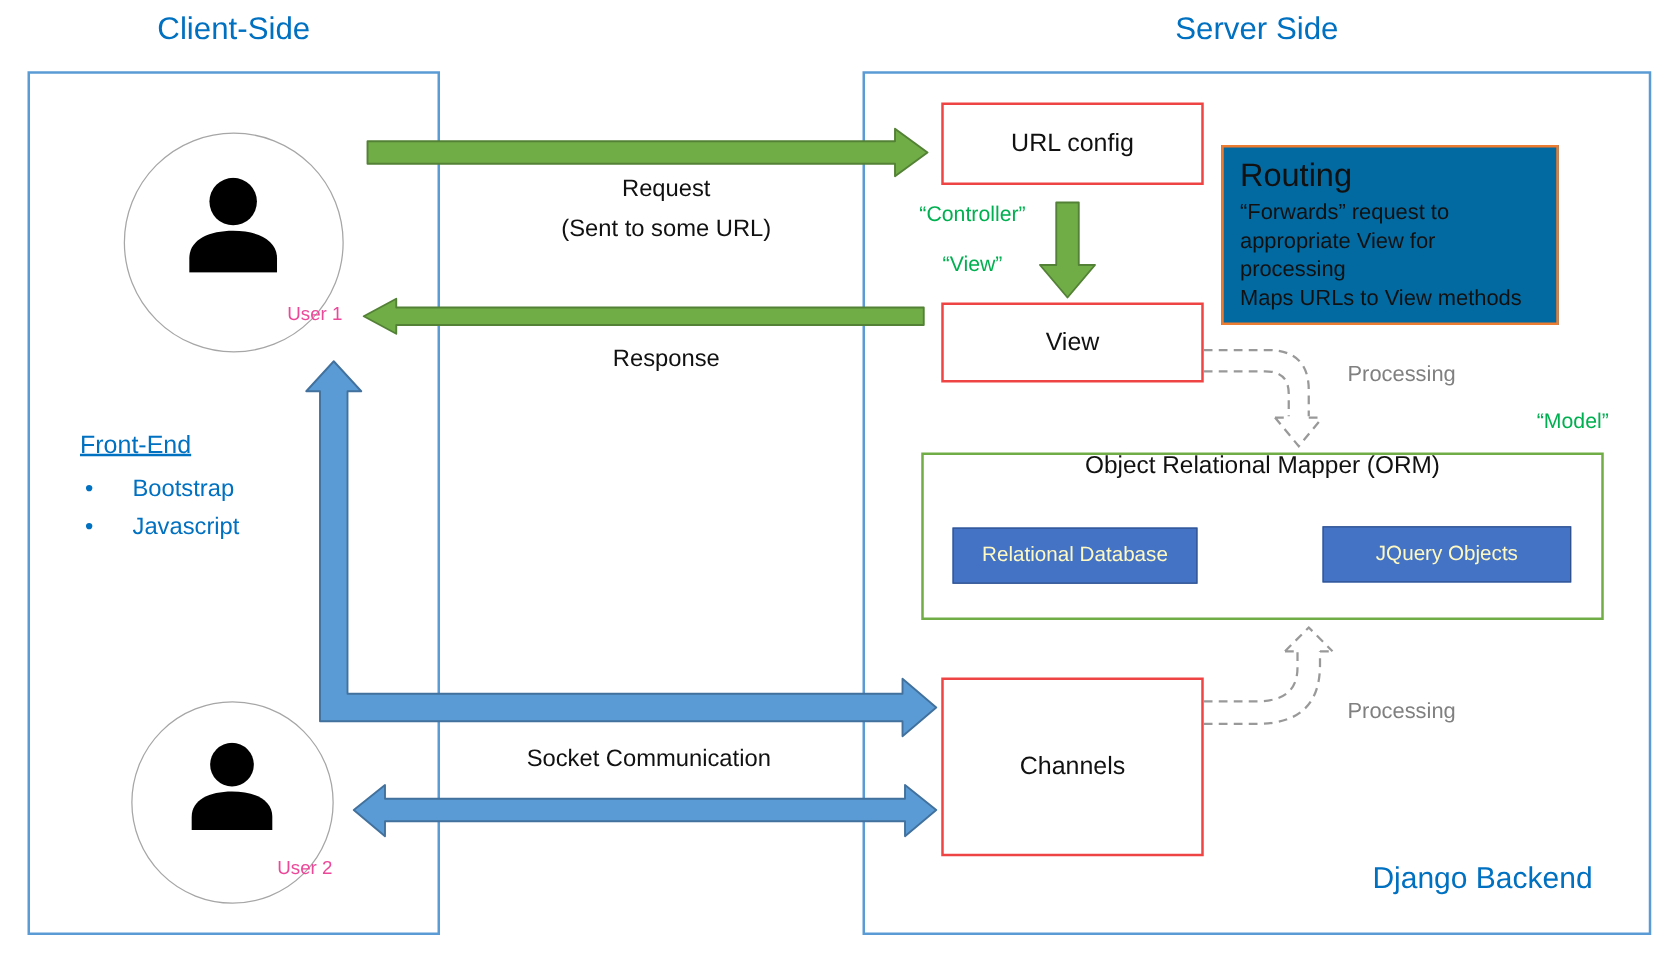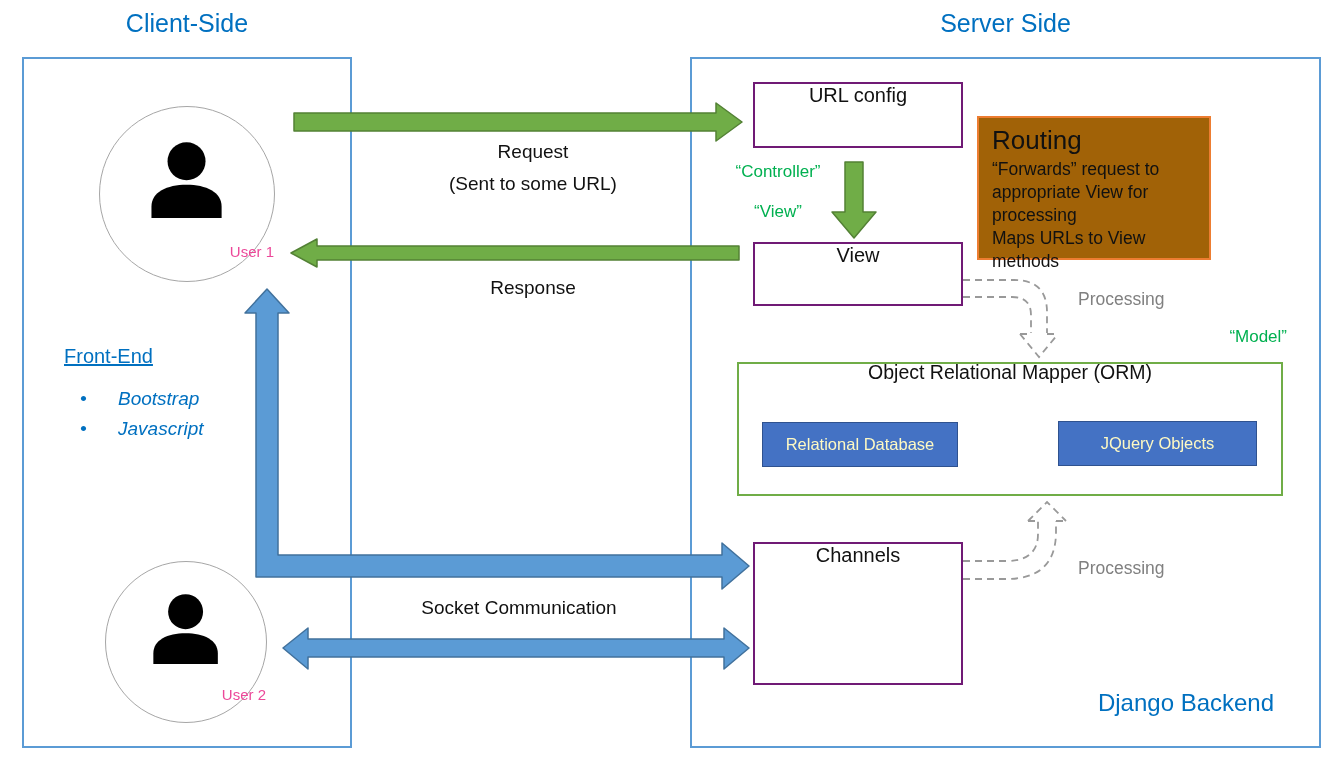--- a/index.html
+++ b/index.html
@@ -25,36 +25,36 @@
   .user-badge { position:absolute; border:1.5px solid var(--circleGray,#A6A6A6); border-radius:50%;
                 box-sizing:border-box; background:#fff; display:flex; flex-direction:column; align-items:center; }
   #user1 { left:99px; top:106px; width:176px; height:176px; }
   #user2 { left:105px; top:561px; width:162px; height:162px; }
   .person-svg { margin-top:20%; width:42%; height:44%; }
   .user-label { position:absolute; bottom:12%; width:100%; text-align:right; font-size:15px; color:#ec4899;margin-top:32px; }
 
   
   #frontend { position:absolute; left:64px; top:345px; width:220px; color:var(--titleBlue,#0070C0); }
   .fe-heading { font-size:20px; text-decoration:underline; margin-bottom:9px; }
-  #frontend ul { list-style:none; margin:16px; padding:0;font-style:italic; }
+  #frontend ul { list-style:none; margin:4px; padding:0; }
   #frontend li { font-size:19px; line-height:29.5px; padding-left:20px; position:relative; }
   #frontend li::before { content:"•"; position:absolute; left:0; top:0; font-size:19px; }
   #frontend li span { padding-left:18px; }
 
   
-  .node { position:absolute; border:2px solid #701a75; box-sizing:border-box; background:#fff;
-          display:flex; align-items:flex-start; justify-content:center; font-size:20px; color:#111; }
+  .node { position:absolute; border:2px solid #ef4444; box-sizing:border-box; background:#fff;
+          display:flex; align-items:center; justify-content:center; font-size:20px; color:#111; }
   #url-config-box { left:753px; top:82px;  width:210px; height:66px; }
   #view-box       { left:753px; top:242px; width:210px; height:64px; }
   #channels-box   { left:753px; top:542px; width:210px; height:143px; }
 
   
-  #routing-box { position:absolute; left:977px; top:116px; width:234px; height:144px;
+  #routing-box { position:absolute; left:977px; top:116px; width:270px; height:144px;
                  border:2.5px solid var(--orangeBorder,#ED7D31); box-sizing:border-box;
-                 background:#a16207; padding:7px 27px 0 13px; }
+                 background:#0369a1; padding:7px 27px 0 13px; }
   .routing-title { font-size:26px; color:#111; line-height:30px; margin-bottom:3px; }
   .routing-line { font-size:17.5px; color:#111; line-height:23px; }
 
   
   #orm-box { position:absolute; left:737px; top:362px; width:546px; height:134px;
              border:2px solid var(--greenBorder,#70AD47); box-sizing:border-box; background:#fff; }
   #orm-title { position:absolute; left:737px; top:361px; width:546px; text-align:center; font-size:19.5px; color:#111; }
   .db-chip { position:absolute; background:var(--boxBlue,#4472C4); border:1.5px solid var(--boxBlueEdge,#2F528F);
              box-sizing:border-box; color:#fef9c3; display:flex; align-items:center; justify-content:center; font-size:16.5px; }
   #relational-db  { left:762px;  top:422px; width:196px; height:45px; }

